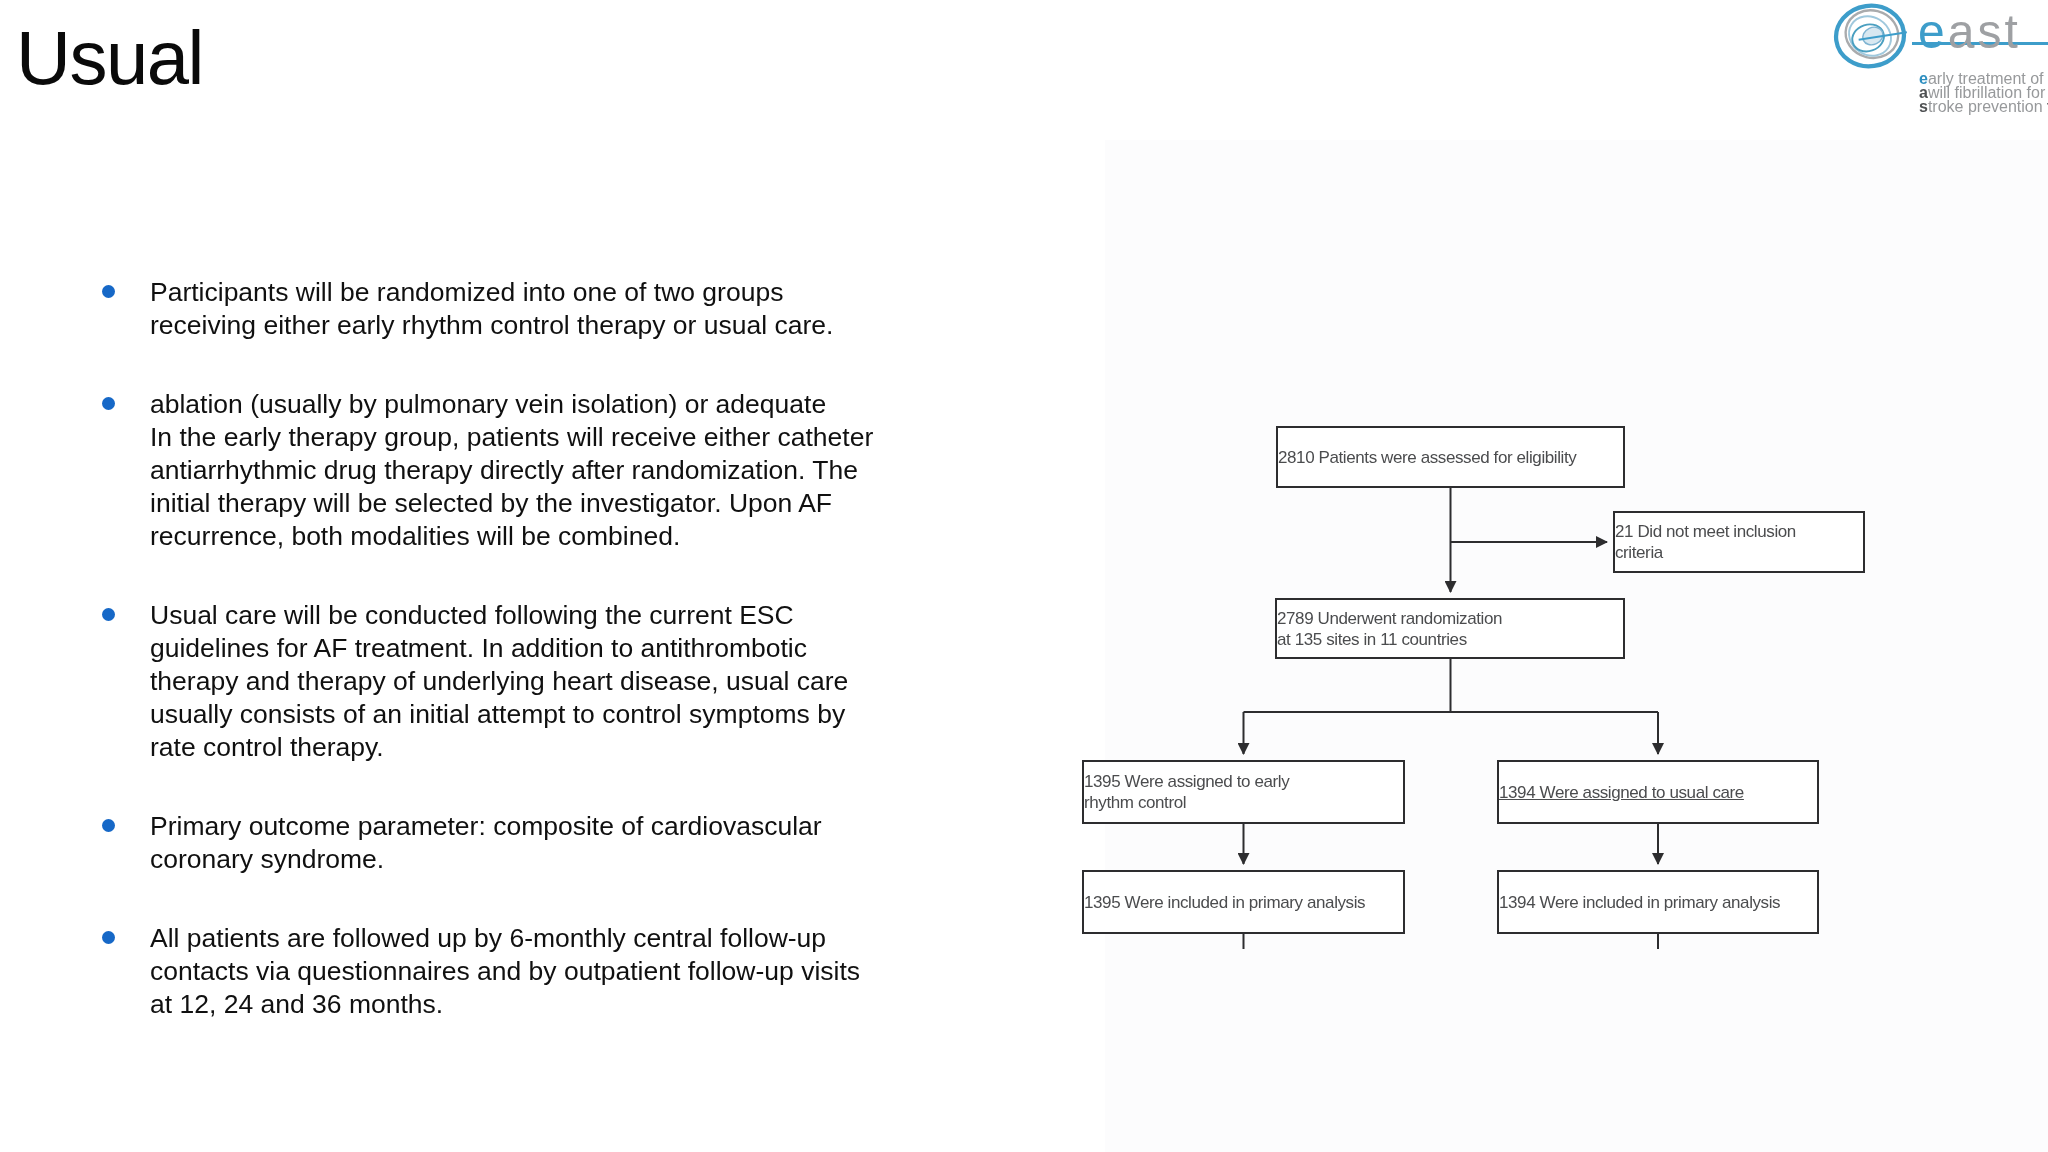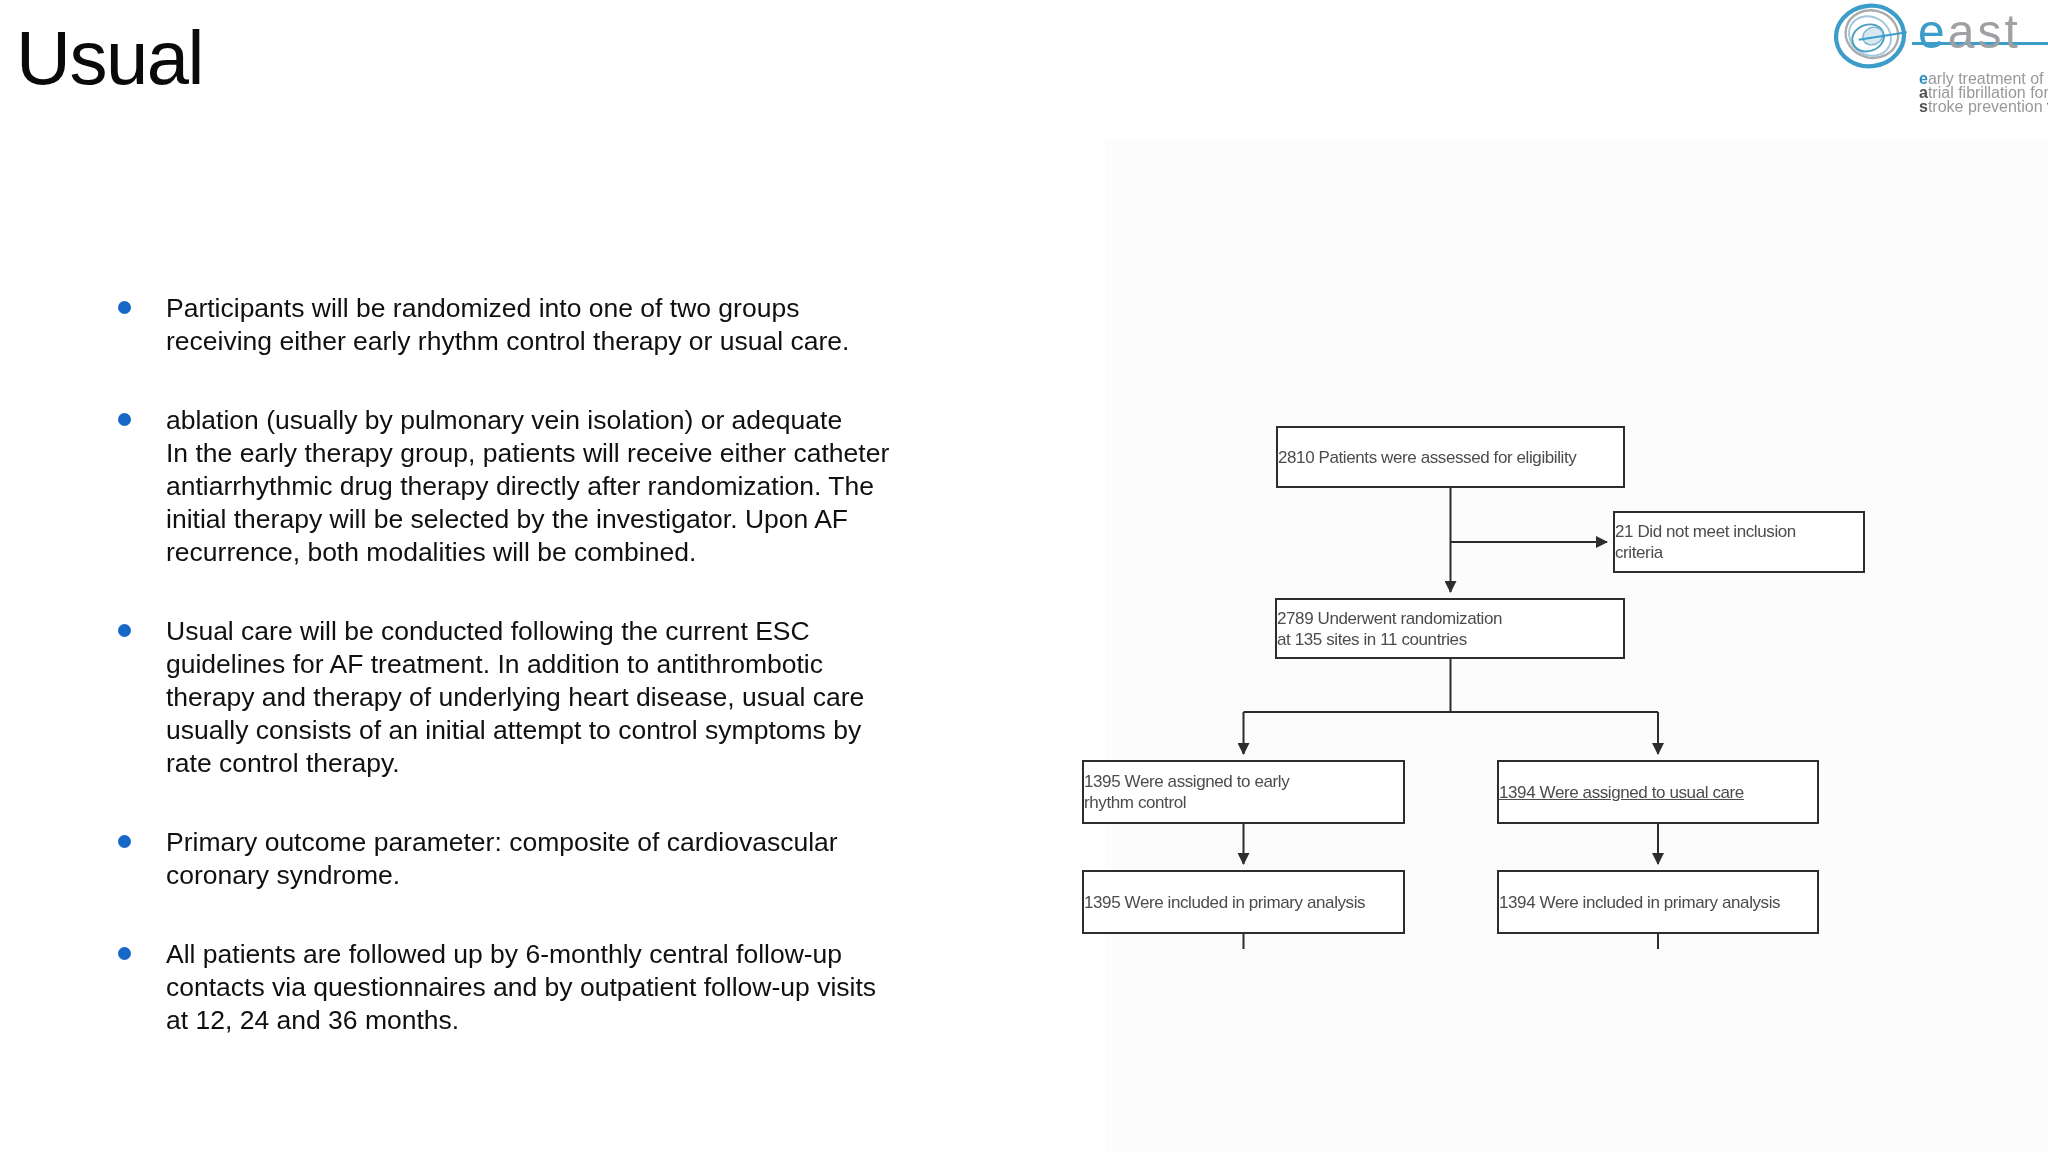--- a/index.html
+++ b/index.html
@@ -16,21 +16,21 @@
 
   
   .fig-bg {
     position:absolute; left:1105px; top:140px; right:0; bottom:0;
     background:#fcfcfd;
   }
 
   
   .bullets {
     position:absolute; left:75px; top:276px; width:960px;
-    list-style:none; margin:16px; padding:0;
+    list-style:none; margin:0; padding:0;
   }
   .bullets li {
     position:relative; padding-left:75px; margin-bottom:46px;
     font-size:26.5px; line-height:33px; color:#101010;
   }
   .bullets .dot {
     position:absolute; left:27px; top:9px; width:13px; height:13px;
     border-radius:50%; background:#1668c7;
   }
   .bullets .bl { display:block; white-space:nowrap; }
@@ -166,18 +166,18 @@
       <ellipse cx="42" cy="34" rx="28" ry="25" fill="none" stroke="#a9abad" stroke-width="2.5" transform="rotate(14 42 34)"></ellipse>
       <ellipse cx="40" cy="36" rx="23" ry="20" fill="none" stroke="#9fc8dd" stroke-width="2" transform="rotate(32 40 36)"></ellipse>
       <ellipse cx="38" cy="38" rx="17" ry="14" fill="none" stroke="#4a9fc0" stroke-width="2" transform="rotate(-18 38 38)"></ellipse>
       <ellipse cx="43" cy="36" rx="11" ry="9" fill="#d8e8f1" stroke="#7fb4d2" stroke-width="1.5" transform="rotate(-25 43 36)"></ellipse>
       <line x1="28" y1="40" x2="79" y2="32" stroke="#3d9dca" stroke-width="2"></line>
     </svg>
     <div class="strike"></div>
     <div class="word"><span class="lw-e">e</span><span>a</span><span>s</span><span>t</span></div>
     <div class="tagline">
       <div><span class="lead-blue">e</span><span>arly treatment of</span></div>
-      <div><span class="lead">a</span><span>trial fibrillation for</span></div>
+      <div><span class="lead">a</span><span>will fibrillation for</span></div>
       <div><span class="lead">s</span><span>troke prevention </span><span class="lead">t</span><span>rial</span></div>
     </div>
   </div>
 
 </div>
 
 </body></html>

